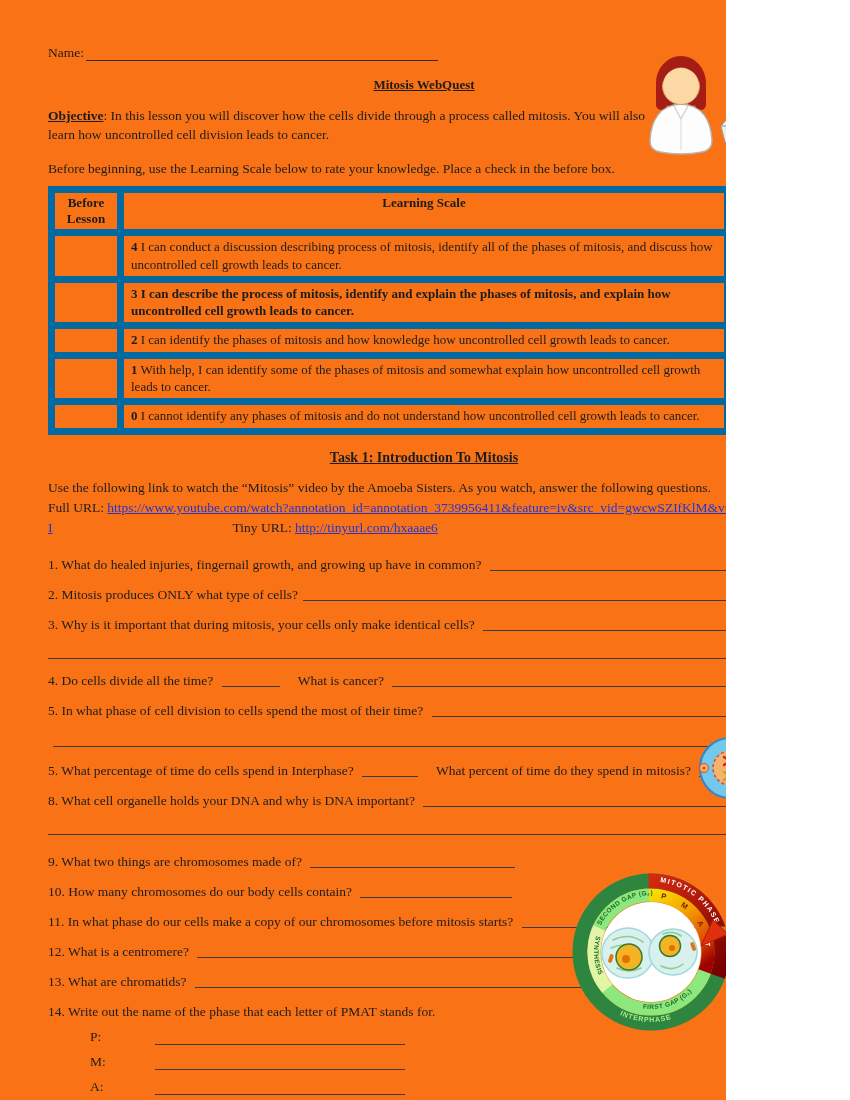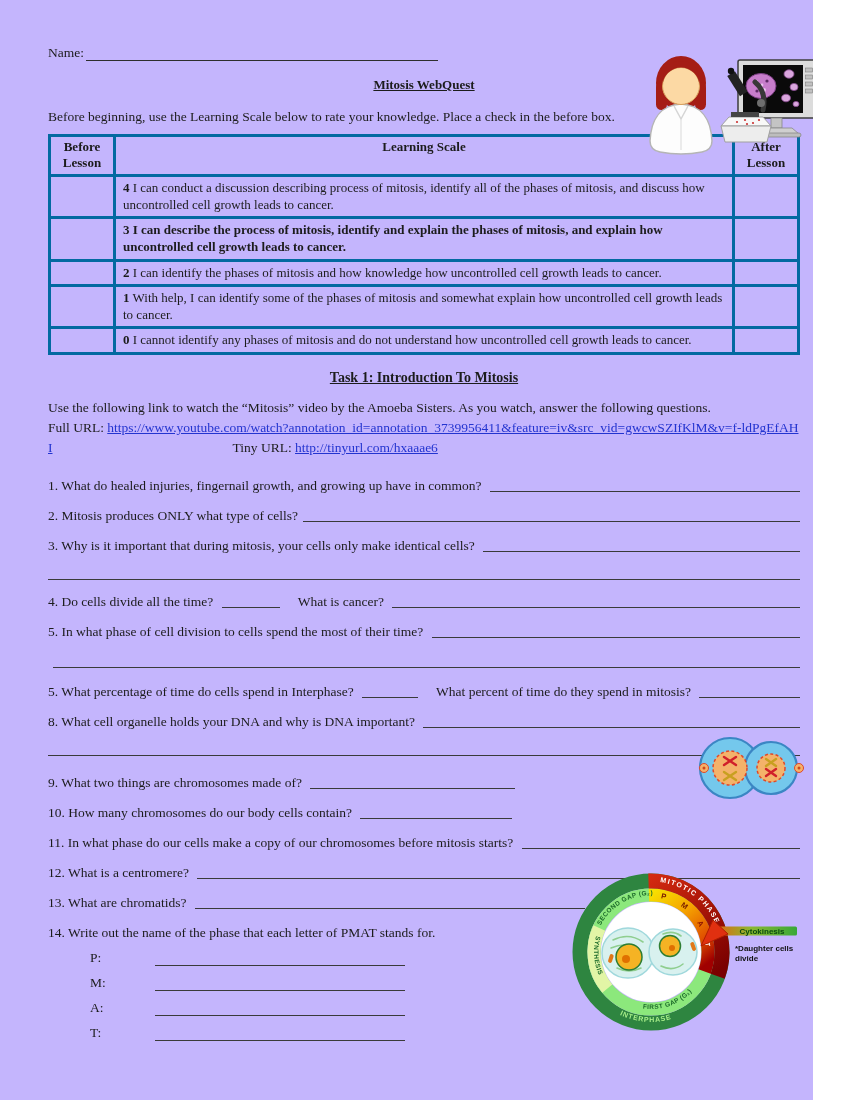--- a/index.html
+++ b/index.html
@@ -1,34 +1,34 @@
 <!DOCTYPE html>
 <html><head>
 <meta charset="utf-8">
 <style>
   html,body{margin:0;padding:0;background:#ffffff;}
-  .page{position:relative;width:813px;height:1100px;background:#c4b5fd;overflow:hidden;
+  .page{position:relative;width:726px;height:1100px;background:#f97316;overflow:hidden;
         font-family:"Liberation Serif", serif;font-size:13.5px;color:#1c1c1c;}
   .content{position:absolute;left:48px;top:44px;width:752px;}
 
   
   .name-row{display:flex;align-items:flex-end;height:17px;}
   .name-row .lbl{white-space:pre;}
   .name-blank{width:352px;border-bottom:1.2px solid #2e2e2e;height:14px;margin-left:2px;}
 
   
   .doc-title{margin:16px 0 0 0;text-align:center;font-size:13px;font-weight:bold;
              text-decoration:underline;}
   .objective{margin:14px 0 0 0;width:600px;line-height:1.4;}
   .objective .ob-lbl{font-weight:bold;text-decoration:underline;}
   .before-note{margin:16px 0 0 0;}
 
   
   table.scale-table{width:100%;border-collapse:collapse;margin-top:9px;font-size:13px;}
-  .scale-table th,.scale-table td{border:3px solid #0369a1;vertical-align:top;font-family:Liberation Serif, serif;}
+  .scale-table th,.scale-table td{border:7px solid #0369a1;vertical-align:top;font-family:Liberation Serif, serif;}
   .scale-table th{font-weight:bold;text-align:center;padding:2px 2px;line-height:1.25;font-size:13px;}
   .scale-table td.desc{padding:2px 7px 3px 7px;line-height:1.33;}
   .scale-table td.chk{width:60px;}
   .scale-table .lvl{font-weight:bold;}
   .scale-table tr.bold-row td.desc{font-weight:bold;}
 
   .task-heading{margin:15px 0 0 0;text-align:center;font-size:14px;font-weight:bold;
                 text-decoration:underline;}
 
   .video{margin:12px 0 0 0;line-height:1.5;}
@@ -62,20 +62,21 @@
 <div class="page">
   <div class="content">
 
     <div class="name-row">
       <span class="lbl">Name:</span>
       <span class="name-blank"></span>
     </div>
 
     <div class="doc-title">Mitosis WebQuest</div>
 
+    <p class="objective"><span class="ob-lbl">Objective</span><span>: In this lesson you will discover how the cells divide through a process called mitosis. You will also learn how uncontrolled cell division leads to cancer.</span></p>
 
     <p class="before-note">Before beginning, use the Learning Scale below to rate your knowledge.  Place a check in the before box.</p>
 
     <table class="scale-table">
       <colgroup>
           <col style="width:62px">
           <col>
           <col style="width:58px">
         </colgroup>
       <tbody>

